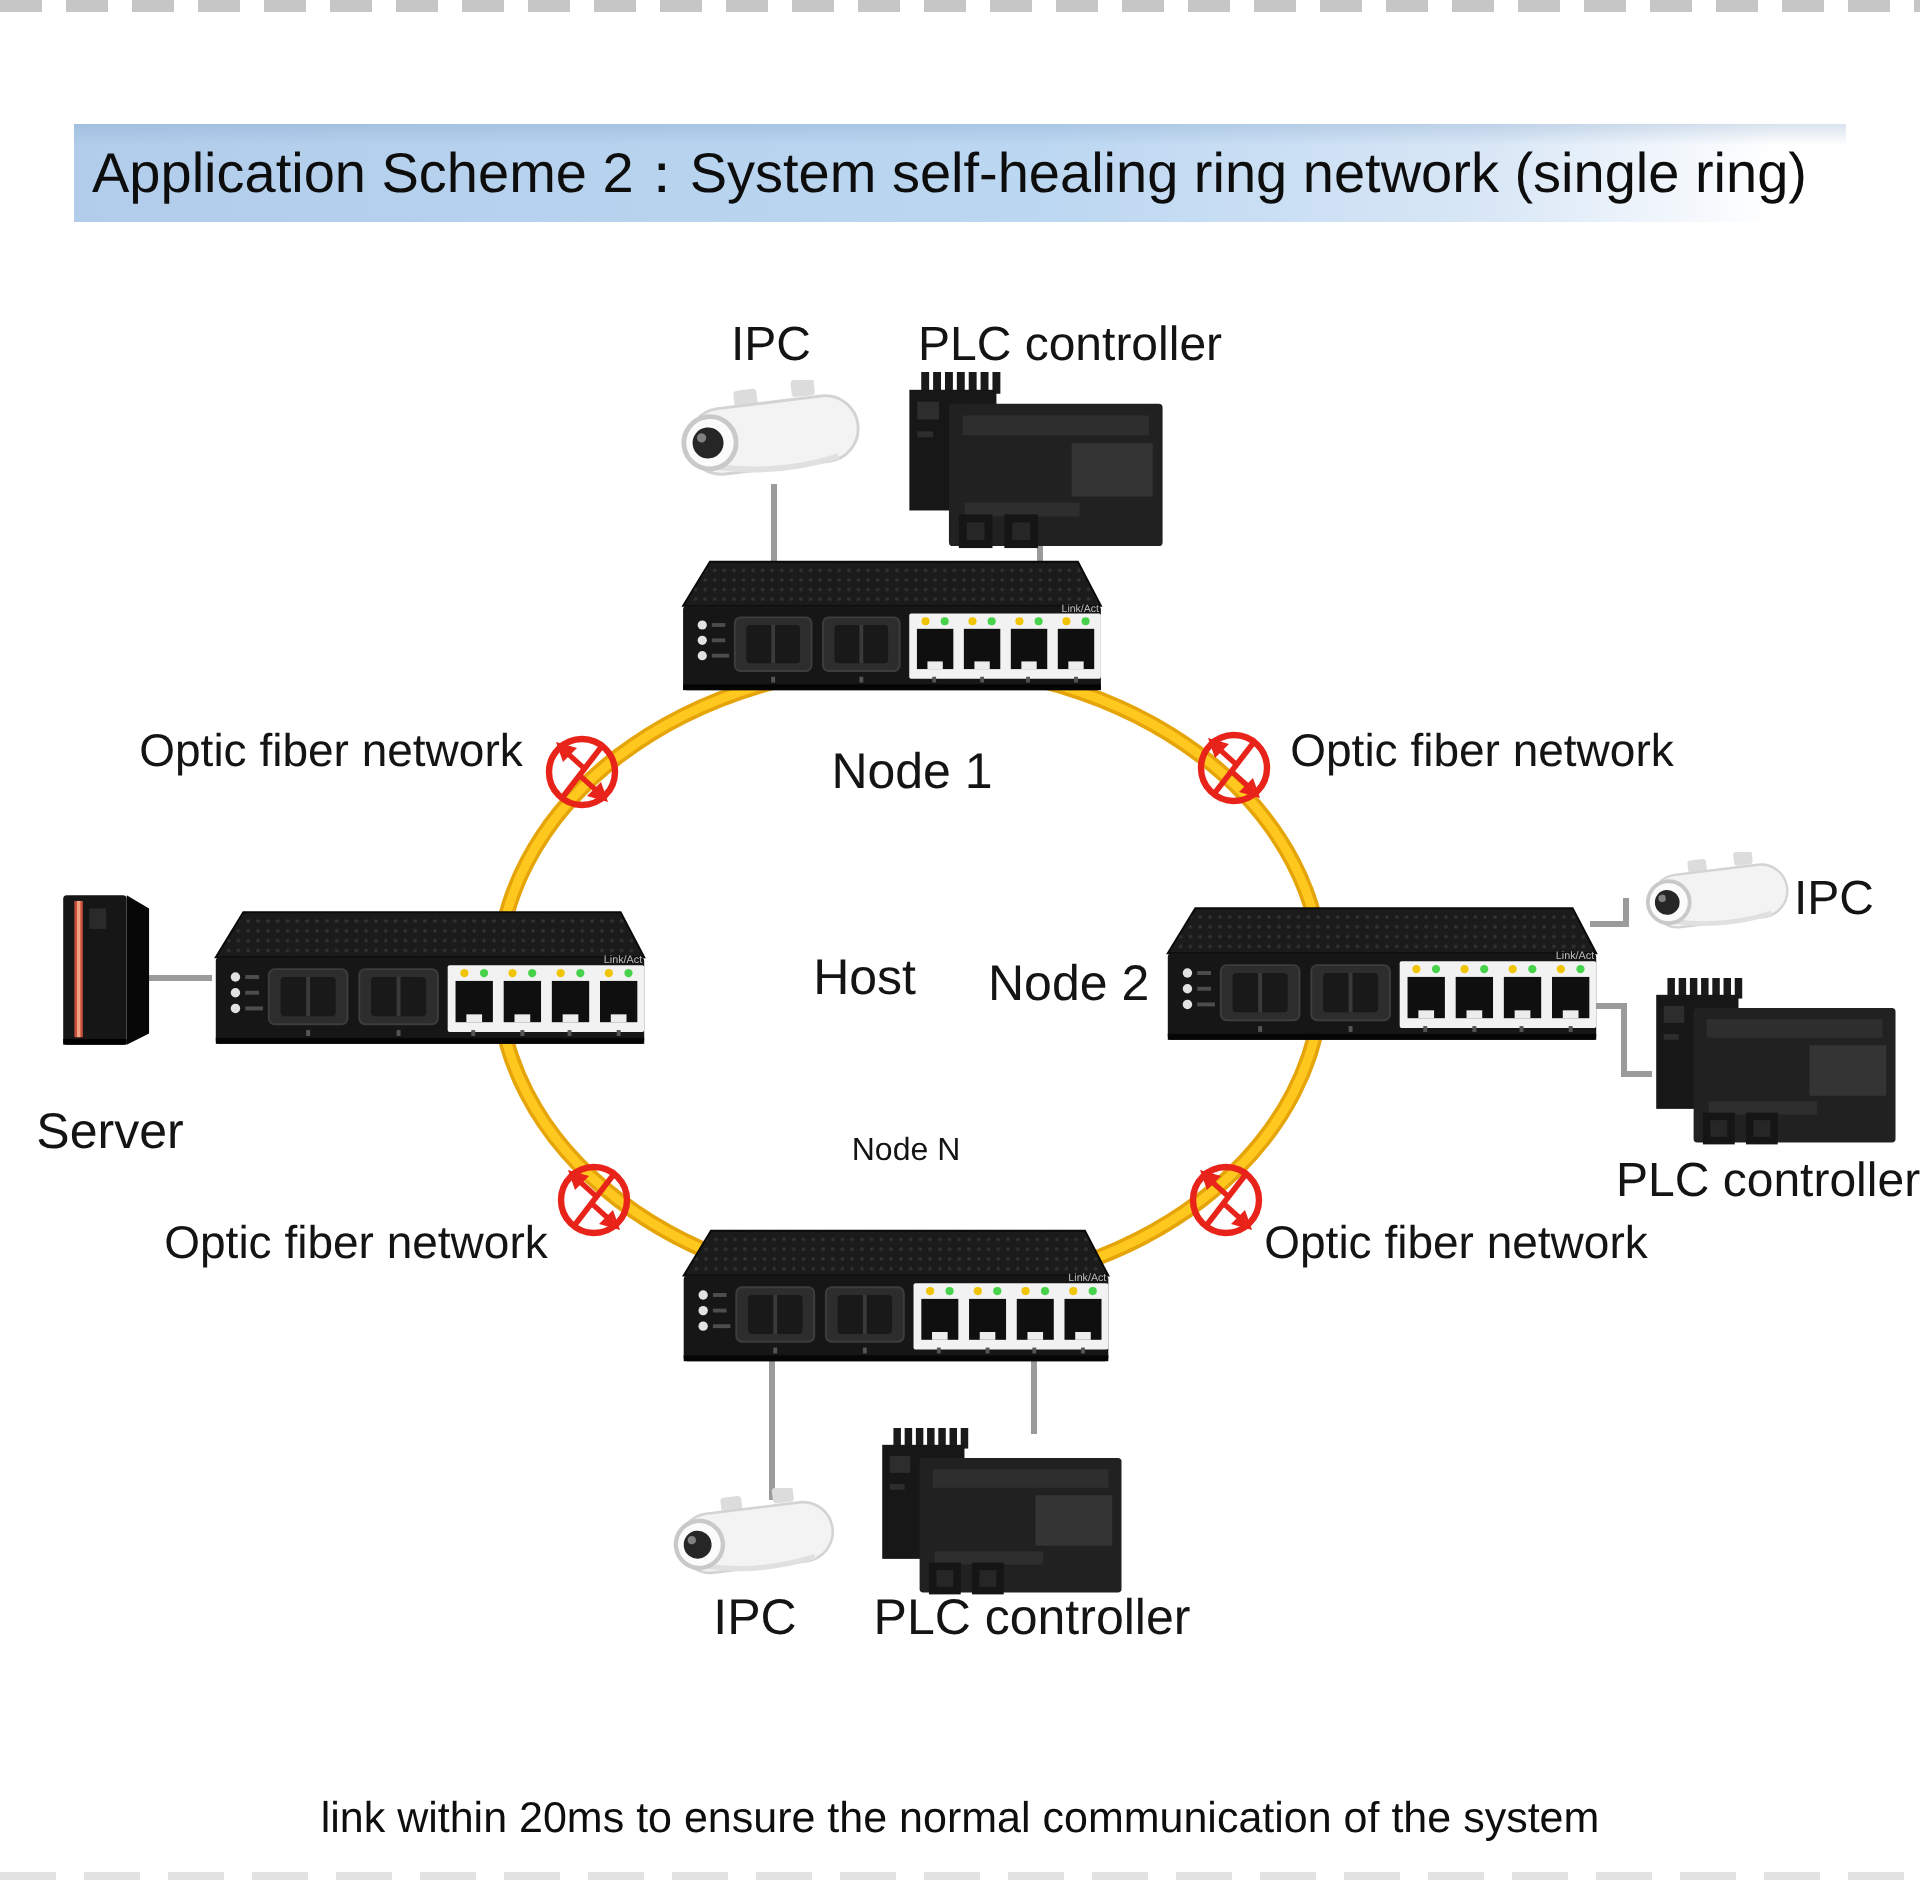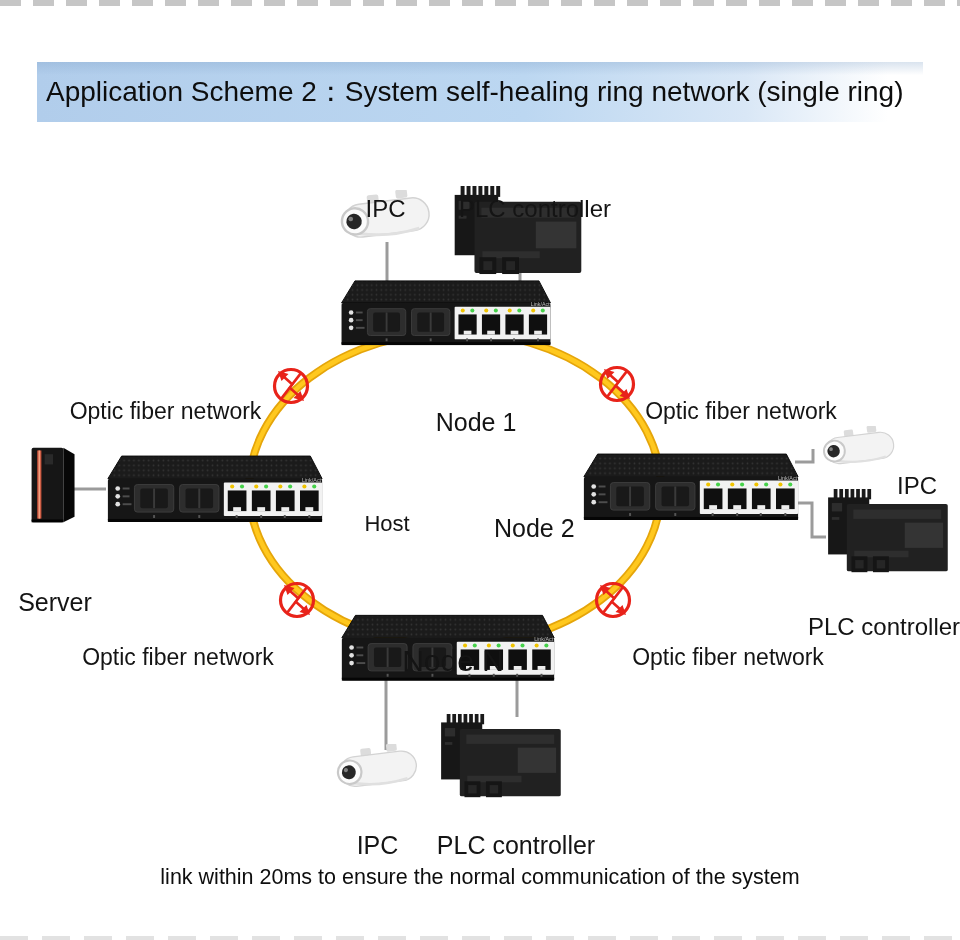--- a/index.html
+++ b/index.html
@@ -9,29 +9,29 @@
   }
   .dash-top{
     position:absolute;left:0;top:0;width:100%;height:6px;
     background:repeating-linear-gradient(90deg,#c6c6c6 0 21px,transparent 21px 33px);
   }
   .dash-bottom{
     position:absolute;left:0;bottom:0;width:100%;height:4px;
     background:repeating-linear-gradient(90deg,#e2e2e2 0 28px,transparent 28px 42px);
   }
   .title-bar{
-    position:absolute;left:37px;top:62px;width:886px;height:60px;box-sizing:border-box;
+    position:absolute;left:37px;top:62px;width:886px;height:49px;box-sizing:border-box;
     display:flex;align-items:center;padding-left:9px;
     background:
       linear-gradient(180deg,rgba(120,155,195,0.28) 0%,rgba(255,255,255,0) 22%),
       linear-gradient(90deg,#b1cdeb 0%,#bcd7f1 55%,#d9e7f6 80%,#ffffff 96%);
     font-size:28px;letter-spacing:0;white-space:nowrap;color:#0d0d0d;
   }
   .canvas{position:absolute;left:0;top:0;width:960px;height:940px;}
-  .lbl{position:absolute;white-space:nowrap;text-align:center;color:#141414;margin-top:36px;}
+  .lbl{position:absolute;white-space:nowrap;text-align:center;color:#141414;}
   .note{position:absolute;left:0;width:100%;text-align:center;font-size:21.5px;color:#0e0e0e;}
 </style>
 </head>
 <body>
 
 <div class="stage">
 
   <div class="dash-top"></div>
   <div class="dash-bottom"></div>
 
@@ -184,29 +184,29 @@
     <use href="#plc" x="436" y="714" width="128" height="86"></use>
 
     <use href="#alarm" x="269" y="364" width="44" height="44"></use>
     <use href="#alarm" x="595" y="362" width="44" height="44"></use>
     <use href="#alarm" x="275" y="578" width="44" height="44"></use>
     <use href="#alarm" x="591" y="578" width="44" height="44"></use>
   </svg>
 
   <div class="lbl" style="left:338px;top:159px;width:95px;font-size:24px;">IPC</div>
   <div class="lbl" style="left:450px;top:159px;width:170px;font-size:24px;">PLC controller</div>
-  <div class="lbl" style="left:411px;top:372px;width:130px;font-size:25px;">Node 1</div>
+  <div class="lbl" style="left:391px;top:372px;width:130px;font-size:25px;">Node 1</div>
   <div class="lbl" style="left:58px;top:362px;width:215px;font-size:23px;">Optic fiber network</div>
   <div class="lbl" style="left:637px;top:362px;width:208px;font-size:23px;">Optic fiber network</div>
-  <div class="lbl" style="left:332px;top:475px;width:110px;font-size:22px;text-align:center;">Host</div>
+  <div class="lbl" style="left:348px;top:475px;width:110px;font-size:25px;text-align:right;">Host</div>
   <div class="lbl" style="left:494px;top:478px;width:80px;font-size:25px;text-align:right;">Node 2</div>
   <div class="lbl" style="left:10px;top:552px;width:90px;font-size:25px;">Server</div>
   <div class="lbl" style="left:897px;top:436px;width:55px;font-size:24px;text-align:left;">IPC</div>
   <div class="lbl" style="left:808px;top:577px;width:150px;font-size:24px;">PLC controller</div>
-  <div class="lbl" style="left:398px;top:608px;width:110px;font-size:30px;">Node N</div>
+  <div class="lbl" style="left:398px;top:567px;width:110px;font-size:16px;">Node N</div>
   <div class="lbl" style="left:72px;top:608px;width:212px;font-size:23px;">Optic fiber network</div>
   <div class="lbl" style="left:628px;top:608px;width:200px;font-size:23px;">Optic fiber network</div>
   <div class="lbl" style="left:335px;top:795px;width:85px;font-size:25px;">IPC</div>
   <div class="lbl" style="left:430px;top:795px;width:172px;font-size:25px;">PLC controller</div>
 
-  <div class="note" style="top:865px;">link within 20ms to ensure the normal communication of the system</div>
+  <div class="note" style="top:897px;">link within 20ms to ensure the normal communication of the system</div>
 
 </div>
 
 </body></html>

